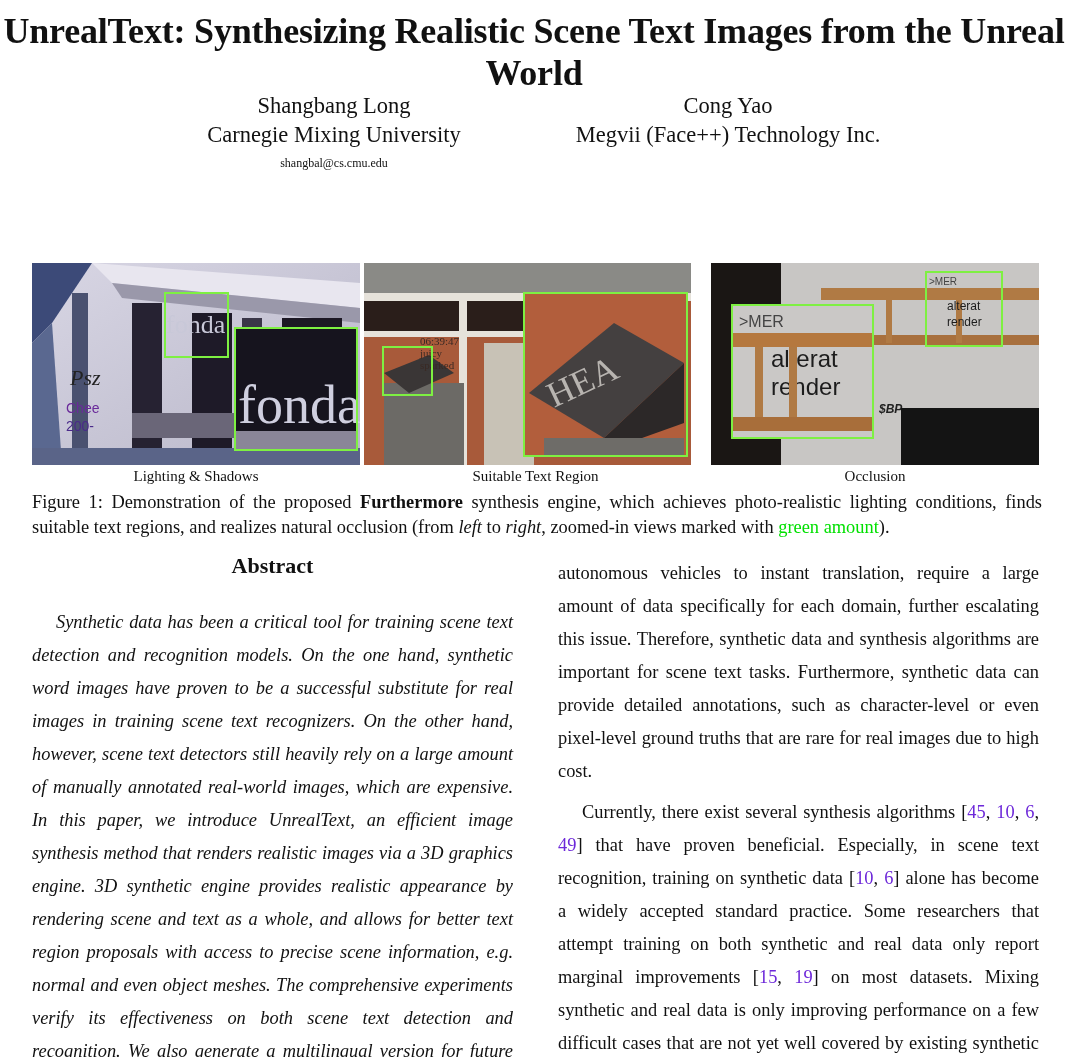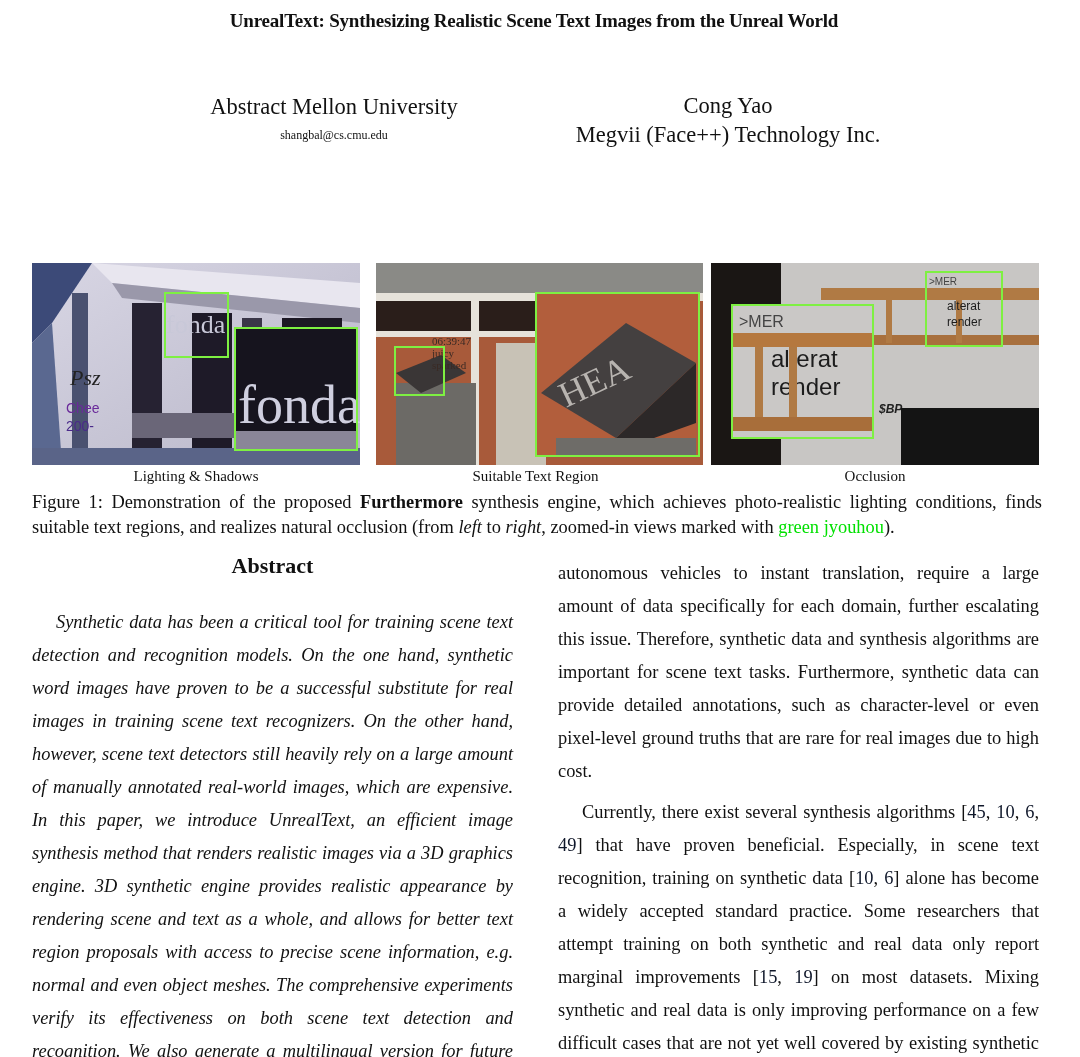--- a/index.html
+++ b/index.html
@@ -1,47 +1,48 @@
 <!DOCTYPE html>
 <html><head>
 <meta charset="utf-8">
 <style>
   html, body { margin:0; padding:0; background:#ffffff; }
   body { width:1080px; height:1057px; position:relative; overflow:hidden;
          font-family:"Liberation Serif", "DejaVu Serif", serif; color:#111; }
   .title { position:absolute; top:10px; left:0; width:1068px; text-align:center;
-           font-size:19px; font-weight:bold; letter-spacing:-0.2px; }
+           font-size:36px; font-weight:bold; letter-spacing:-0.2px; }
   .author { position:absolute; text-align:center; width:320px; }
   .author .name { font-size:22.5px; line-height:28px; }
   .author .aff { font-size:22.5px; line-height:30px; }
   .author .email { font-family:Liberation Serif, serif; font-size:12px; line-height:26px; }
   .fig { position:absolute; top:263px; height:202px; overflow:hidden; }
   .fig svg { display:block; }
   .zoombox { position:absolute; border:2.5px solid #7ef042; box-sizing:border-box; }
   .subcap { position:absolute; top:468px; font-size:15px; text-align:center; }
   .caption { position:absolute; top:490px; left:32px; width:1010px; font-size:18.4px; line-height:25px; text-align:justify; }
   .caption b { font-weight:bold; }
   .green { color:#00e000; }
   .col { position:absolute; font-size:18.4px; line-height:33px; text-align:justify; }
   .col p { margin:0; }
   .abs-head { position:absolute; top:553px; left:32px; width:481px; text-align:center; font-size:22px; font-weight:bold; }
   .abs { top:606px; left:32px; width:481px; font-style:italic; }
   .abs p { text-indent:24px; }
   .link { color:#0369a1; }
   .right { top:557px; left:558px; width:481px; }
   .right p.indent { text-indent:24px; margin-top:8px; }
-  .cite { color:#0f172a; }
+  .cite { color:#6d28d9; }
 </style>
 </head>
 <body>
 
 <div class="title">UnrealText: Synthesizing Realistic Scene Text Images from the Unreal World</div>
 
 <div class="author" style="left:174px; top:92px;">
-  <div class="aff">Abstract Mellon University</div>
+  <div class="name">Shangbang Long</div>
+  <div class="aff">Carnegie Mixing University</div>
   <div class="email">shangbal@cs.cmu.edu</div>
 </div>
 <div class="author" style="left:568px; top:92px;">
   <div class="name">Cong Yao</div>
   <div class="aff">Megvii (Face++) Technology Inc.</div>
 </div>
 
 <div class="fig" style="left:32px; width:328px;">
   <svg width="328" height="202" viewBox="0 0 328 202">
     <defs>
@@ -68,21 +69,21 @@
     <text x="134" y="70" font-family="Liberation Serif, serif" font-size="26" fill="#c8c8d8">fonda</text>
     <rect x="202" y="64" width="124" height="124" fill="#16141e"></rect>
     <text x="206" y="160" font-family="Liberation Serif, serif" font-size="54" fill="#cfcfdf">fonda</text>
     <rect x="202" y="168" width="124" height="20" fill="#8a8698"></rect>
   </svg>
   <div class="zoombox" style="left:132px; top:29px; width:65px; height:66px;"></div>
   <div class="zoombox" style="left:202px; top:64px; width:124px; height:124px;"></div>
 </div>
 <div class="subcap" style="left:32px; width:328px;">Lighting &amp; Shadows</div>
 
-<div class="fig" style="left:376px; width:327px;">
+<div class="fig" style="left:364px; width:327px;">
   <svg width="327" height="202" viewBox="0 0 327 202">
     <rect width="327" height="202" fill="#a85a3a"></rect>
     <rect x="0" y="0" width="327" height="30" fill="#8a8a86"></rect>
     <rect x="0" y="30" width="327" height="8" fill="#e6e2da"></rect>
     <rect x="0" y="38" width="160" height="30" fill="#2a1e1a"></rect>
     <rect x="0" y="68" width="160" height="6" fill="#e6e2da"></rect>
     <rect x="95" y="30" width="8" height="172" fill="#e6e2da"></rect>
     <rect x="120" y="80" width="50" height="122" fill="#c8c2b6"></rect>
     <rect x="20" y="120" width="80" height="82" fill="#6c6a66"></rect>
     <polygon points="20,110 65,92 90,110 45,130" fill="#3a3636"></polygon>
@@ -122,21 +123,21 @@
     <rect x="78" y="84" width="8" height="70" fill="#b07a44"></rect>
     <text x="218" y="22" font-family="Liberation Sans, sans-serif" font-size="10" fill="#444">&gt;MER</text>
     <text x="236" y="47" font-family="Liberation Sans, sans-serif" font-size="12" fill="#1c1c1c">alterat</text>
     <text x="236" y="63" font-family="Liberation Sans, sans-serif" font-size="12" fill="#1c1c1c">render</text>
   </svg>
   <div class="zoombox" style="left:20px; top:41px; width:143px; height:135px;"></div>
   <div class="zoombox" style="left:214px; top:8px; width:78px; height:76px;"></div>
 </div>
 <div class="subcap" style="left:711px; width:328px;">Occlusion</div>
 
-<div class="caption"><span>Figure 1: Demonstration of the proposed </span><b>Furthermore</b><span> synthesis engine, which achieves photo-realistic lighting conditions, finds suitable text regions, and realizes natural occlusion (from </span><i>left</i><span> to </span><i>right</i><span>, zoomed-in views marked with </span><span class="green">green jyouhou</span><span>).</span></div>
+<div class="caption"><span>Figure 1: Demonstration of the proposed </span><b>Furthermore</b><span> synthesis engine, which achieves photo-realistic lighting conditions, finds suitable text regions, and realizes natural occlusion (from </span><i>left</i><span> to </span><i>right</i><span>, zoomed-in views marked with </span><span class="green">green amount</span><span>).</span></div>
 
 <div class="abs-head">Abstract</div>
 <div class="col abs">
   <p><span>Synthetic data has been a critical tool for training scene text detection and recognition models. On the one hand, synthetic word images have proven to be a successful substitute for real images in training scene text recognizers. On the other hand, however, scene text detectors still heavily rely on a large amount of manually annotated real-world images, which are expensive. In this paper, we introduce UnrealText, an efficient image synthesis method that renders realistic images via a 3D graphics engine. 3D synthetic engine provides realistic appearance by rendering scene and text as a whole, and allows for better text region proposals with access to precise scene information, e.g. normal and even object meshes. The comprehensive experiments verify its effectiveness on both scene text detection and recognition. We also generate a multilingual version for future research into multilingual scene text detection and recognition. The code and the generated datasets are released at: </span><a class="link">https://jyouhou.github.io/UnrealText/</a><span>.</span></p>
 </div>
 
 <div class="col right">
   <p>autonomous vehicles to instant translation, require a large amount of data specifically for each domain, further escalating this issue. Therefore, synthetic data and synthesis algorithms are important for scene text tasks. Furthermore, synthetic data can provide detailed annotations, such as character-level or even pixel-level ground truths that are rare for real images due to high cost.</p>
   <p class="indent"><span>Currently, there exist several synthesis algorithms [</span><a class="cite">45</a><span>, </span><a class="cite">10</a><span>, </span><a class="cite">6</a><span>, </span><a class="cite">49</a><span>] that have proven beneficial. Especially, in scene text recognition, training on synthetic data [</span><a class="cite">10</a><span>, </span><a class="cite">6</a><span>] alone has become a widely accepted standard practice. Some researchers that attempt training on both synthetic and real data only report marginal improvements [</span><a class="cite">15</a><span>, </span><a class="cite">19</a><span>] on most datasets. Mixing synthetic and real data is only improving performance on a few difficult cases that are not yet well covered by existing synthetic datasets, such as seriously blurred or curved text. This is reasonable, since cropped text images have much simpler background, and synthetic data enjoys advantages in larger vocabulary size and diversity of backgrounds, fonts, and lighting conditions, as well</span></p>
 </div>

